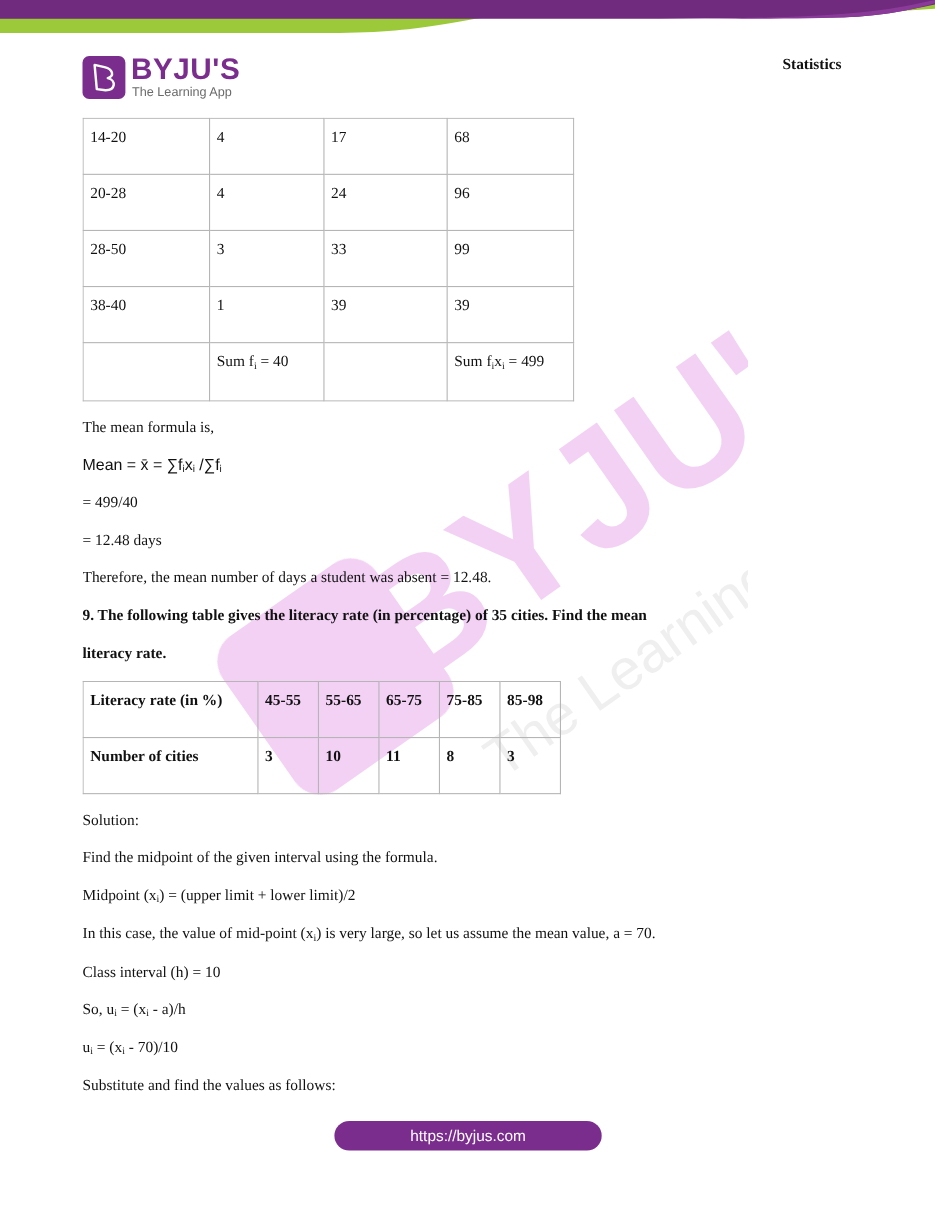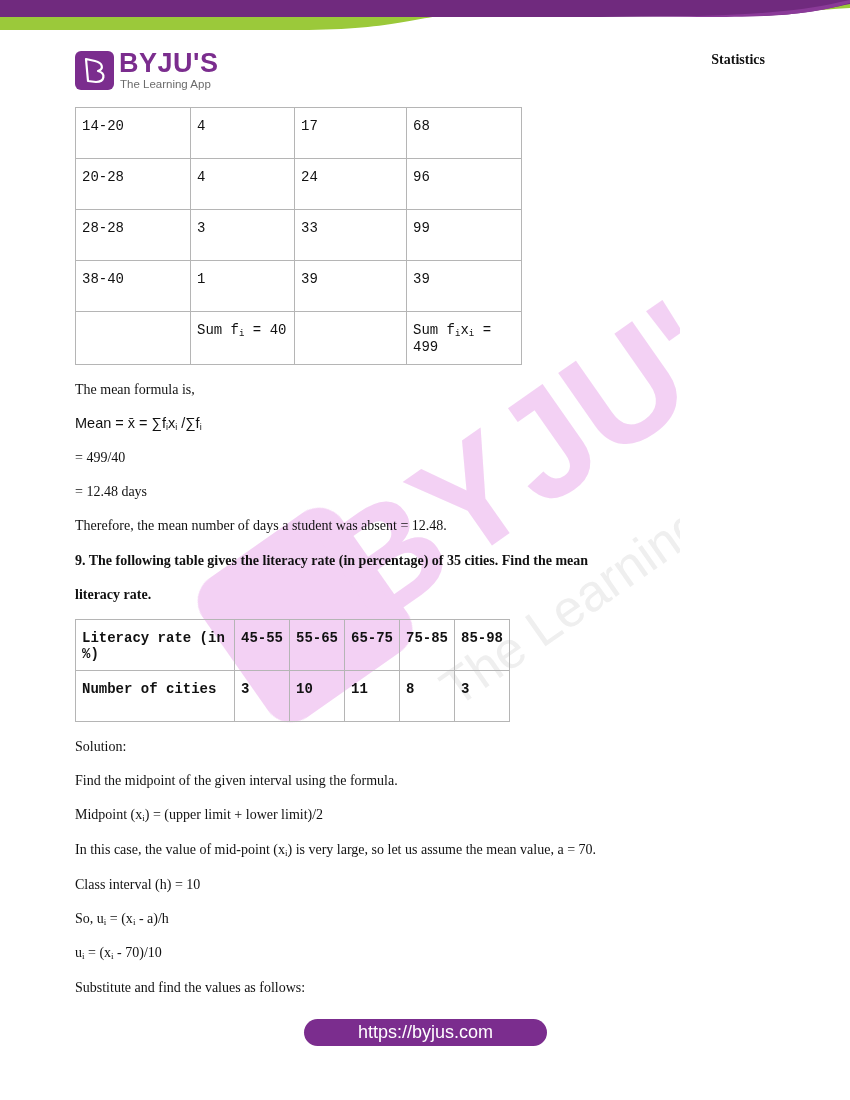--- a/index.html
+++ b/index.html
@@ -21,40 +21,40 @@
   .logo-sub {
     position: absolute; left: 45px; top: 27px; font-family: "Liberation Sans", "DejaVu Sans", sans-serif;
     font-size: 11.5px; color: #6b6b6b;
   }
   .header-title {
     position: absolute; right: 85px; top: 51px; text-align: right;
     font-weight: bold; font-size: 14px; line-height: 18px;
   }
   .watermark { position: absolute; left: 180px; top: 280px; width: 500px; height: 480px; pointer-events: none; }
 
-  table.grid { position: absolute; border-collapse: collapse; font-size: 14px; font-family: Liberation Mono, monospace; }
+  table.grid { position: absolute; border-collapse: collapse; font-size: 14px; }
   table.grid td { border: 1px solid #b5b5b5; vertical-align: top; padding: 10px 6px 0 6px; }
   .t1 { left: 75px; top: 107px; }
   .t1 td { height: 40px; }
   .t1 td.c0 { width: 102px; } .t1 td.c1 { width: 91px; } .t1 td.c2 { width: 99px; margin-left: 16px; } .t1 td.c3 { width: 102px; }
   .t1 tr.sum td { height: 42px; }
   .t2 { left: 75px; top: 619px; font-weight: bold; }
   .t2 td { height: 40px; }
   .t2 td.h { width: 146px; }
   .t2 td.v { width: 42px; }
 
   .p { position: absolute; left: 75px; font-size: 14px; white-space: nowrap; }
   .sans { font-family: Liberation Sans, sans-serif; font-size: 14.5px; }
   .bold { font-weight: bold; }
   sub { font-size: 9px; vertical-align: -2px; }
 
   .footer-pill {
     position: absolute; left: 304px; top: 1019px; width: 243px; height: 27px; border-radius: 14px;
     background: #7b2d8e; color: #fff; text-align: center; line-height: 27px;
-    font-family: "Liberation Sans", "DejaVu Sans", sans-serif; font-size: 18px;
+    font-family: "Liberation Sans", "DejaVu Sans", sans-serif; font-size: 14px;
   }
 </style>
 </head>
 <body>
 
 <svg class="top-band" viewBox="0 0 850 32" preserveAspectRatio="none">
   <path d="M0 0 H850 V8 C790 12 760 14 700 14 L470 14 C420 14 400 30 300 30 L0 30 Z" fill="#9bc93a"></path>
   <path d="M0 0 H850 V4 C820 10 800 15 760 16 L600 17 L0 17 Z" fill="#702a7e"></path>
   <path d="M640 17 C720 16 790 14 840 2 L850 0 V3 C810 15 770 17 700 17 Z" fill="#8a3a98"></path>
 </svg>
@@ -89,21 +89,21 @@
       <td class="c2">17</td>
       <td class="c3">68</td>
     </tr>
     <tr>
       <td class="c0">20-28</td>
       <td class="c1">4</td>
       <td class="c2">24</td>
       <td class="c3">96</td>
     </tr>
     <tr>
-      <td class="c0">28-28</td>
+      <td class="c0">28-50</td>
       <td class="c1">3</td>
       <td class="c2">33</td>
       <td class="c3">99</td>
     </tr>
     <tr>
       <td class="c0">38-40</td>
       <td class="c1">1</td>
       <td class="c2">39</td>
       <td class="c3">39</td>
     </tr>

